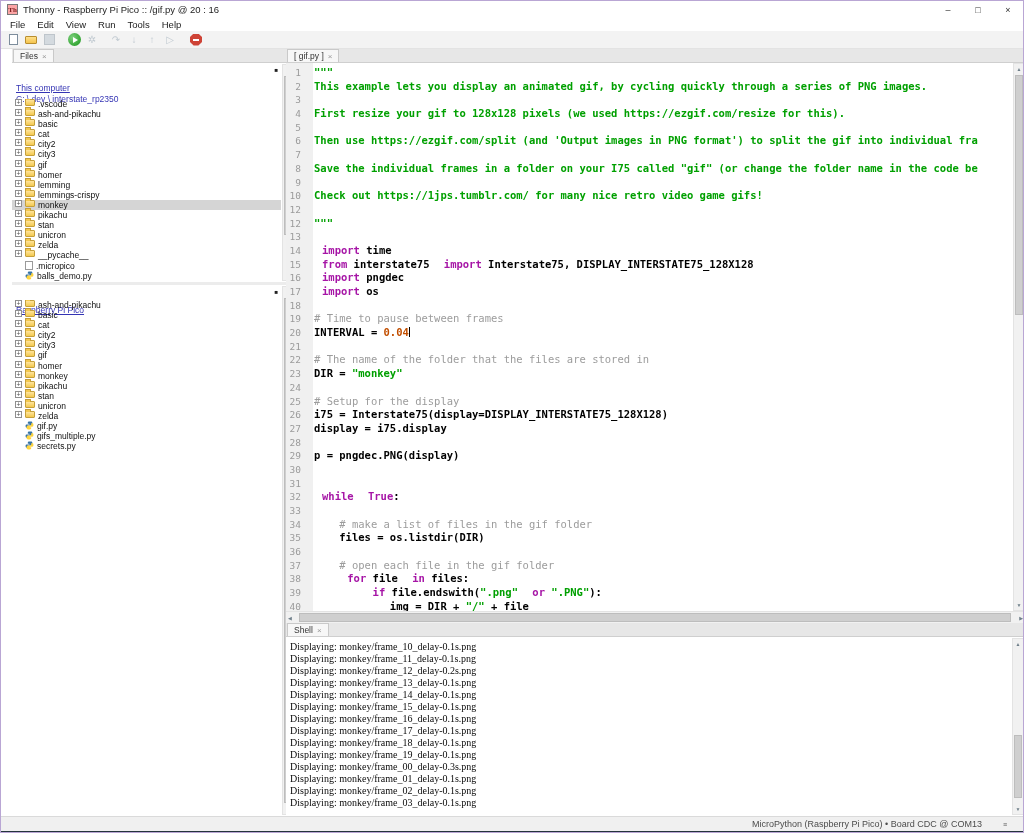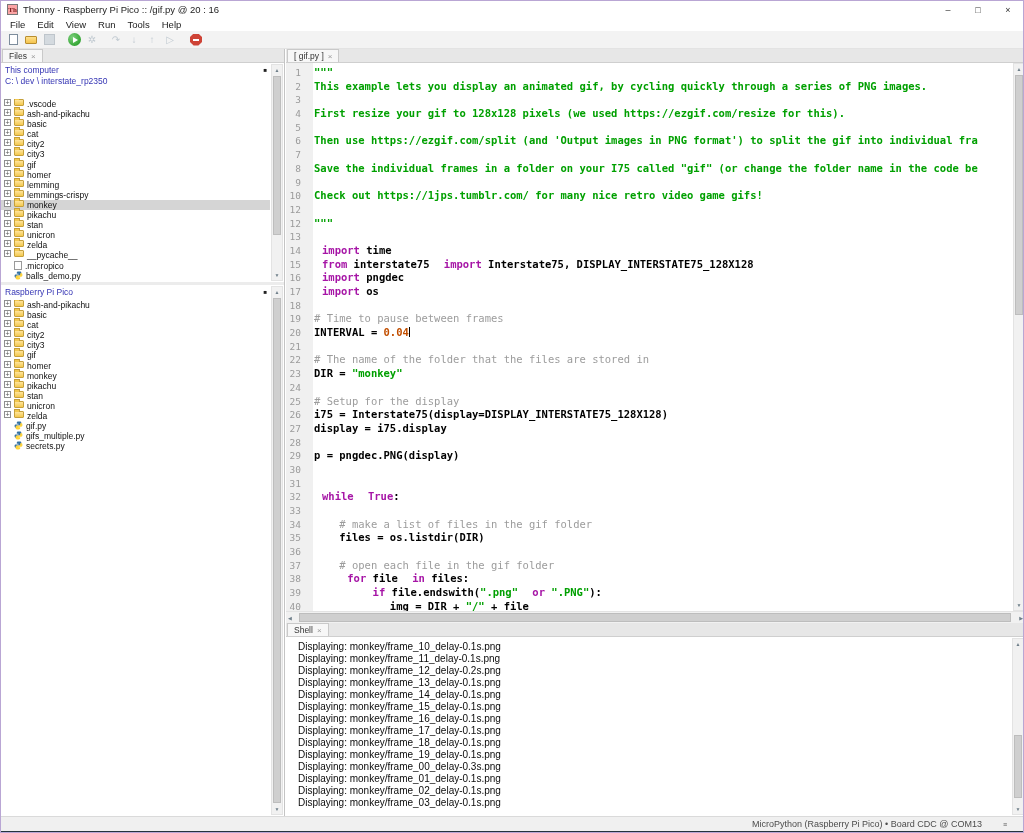--- a/index.html
+++ b/index.html
@@ -35,27 +35,27 @@
   [data-name="step-over-button"]{margin-left:6px;}
   [data-name="stop-button"]{margin-left:8px;}
   [data-name="ukraine-flag-button"]{margin-left:8px;}
   
   .main{position:absolute;top:48px;left:0;width:1024px;height:767px;background:#fff;}
   .tabbar{height:14px;background:#e7e7e7;border-bottom:1px solid #cfcfcf;display:flex;align-items:flex-end;padding-left:1px;}
   .tab{height:13px;padding:0 6px;background:#f7f7f7;border:1px solid #c9c9c9;border-bottom:none;
     font-size:8.5px;color:#333;display:flex;align-items:center;gap:4px;white-space:nowrap;}
   .tab-close{color:#9a9a9a;font-size:8px;}
   
-  .files-panel{position:absolute;left:0;top:0;width:284px;height:767px;border-right:1px solid #c4c4c4;background:#fff;}
+  .files-panel{position:absolute;left:11px;top:0;width:284px;height:767px;border-right:1px solid #c4c4c4;background:#fff;}
   .fp-section{position:absolute;left:0;right:0;background:#fff;overflow:hidden;}
   .fp-section.s1{top:14px;height:219px;}
   .fp-sash{position:absolute;top:233px;left:0;right:0;height:3px;background:#ececec;}
   .fp-section.s2{top:236px;bottom:0;}
   .fp-title,.fp-path{color:#3434b4;font-size:8.5px;padding-left:4px;line-height:11px;white-space:nowrap;}
-  .fp-title{padding-top:2px;}
+  .fp-title{padding-top:20px;text-decoration:underline;}
   .menu-btn{position:absolute;right:17px;top:4px;font-size:6px;color:#222;line-height:6px;}
   .tree{position:absolute;left:0;right:14px;overflow:hidden;}
   .s1 .tree{top:36px;bottom:0;}
   .s2 .tree{top:15px;bottom:0;}
   .trow{height:10.1px;display:flex;align-items:flex-start;padding-left:3px;font-size:8.5px;color:#111;white-space:nowrap;}
   .trow.sel{background:#d5d5d5;}
   .expand{width:7px;height:7px;border:1px solid #8f8f8f;background:#fff;font-size:7px;line-height:5px;text-align:center;color:#555;margin-right:3px;flex:none;}
   .ficon{flex:none;margin-right:3px;}
   .ficon.folder{width:10px;height:7px;background:linear-gradient(#ffe49c,#f3c94f);border:1px solid #c5a03c;border-radius:1px;position:relative;}
   .ficon.folder::before{content:"";position:absolute;top:-3px;left:-1px;width:4px;height:2px;background:#f3c94f;border:1px solid #c5a03c;border-bottom:none;}
@@ -80,21 +80,21 @@
   .ln{width:21px;padding-right:6px;text-align:right;color:#9b9b9b;font-size:9.5px;font-weight:normal;flex:none;}
   .code{padding-left:7px;}
   .tp{color:#000;} .tk{color:#a615a6;margin-left:8px;} .ts{color:#00a000;} .tn{color:#c24f00;}
   .tc{color:#9c9c9c;font-weight:normal;}
   .cursor{display:inline-block;width:1px;height:10px;background:#000;vertical-align:-1px;}
   .ed-vscroll{top:0;}
   .ed-hscroll{top:562px;}
   .shell-tabbar{position:absolute;top:574px;left:0;right:0;}
   .shell{position:absolute;top:588px;left:0;right:0;bottom:0;background:#fff;overflow:hidden;}
   #shelllines{position:absolute;left:0;top:4px;right:14px;}
-  .sl{height:12px;padding-left:12px;font-family:Liberation Sans, sans-serif;font-size:10px;line-height:12px;color:#0a0a0a;white-space:pre;}
+  .sl{height:12px;padding-left:4px;font-family:Liberation Serif, serif;font-size:10px;line-height:12px;color:#0a0a0a;white-space:pre;}
   
   .statusbar{position:absolute;top:815px;left:0;right:0;height:15px;background:#f0f0f0;border-top:1px solid #dadada;
     display:flex;align-items:center;justify-content:flex-end;gap:21px;padding-right:16px;}
   .status-text{font-size:9px;color:#4c4c4c;}
   .grip{font-size:7px;color:#555;}
   .bottom-strip{position:absolute;top:830px;left:0;right:0;height:3px;background:#24333c;}
 </style>
 </head>
 <body>
 

